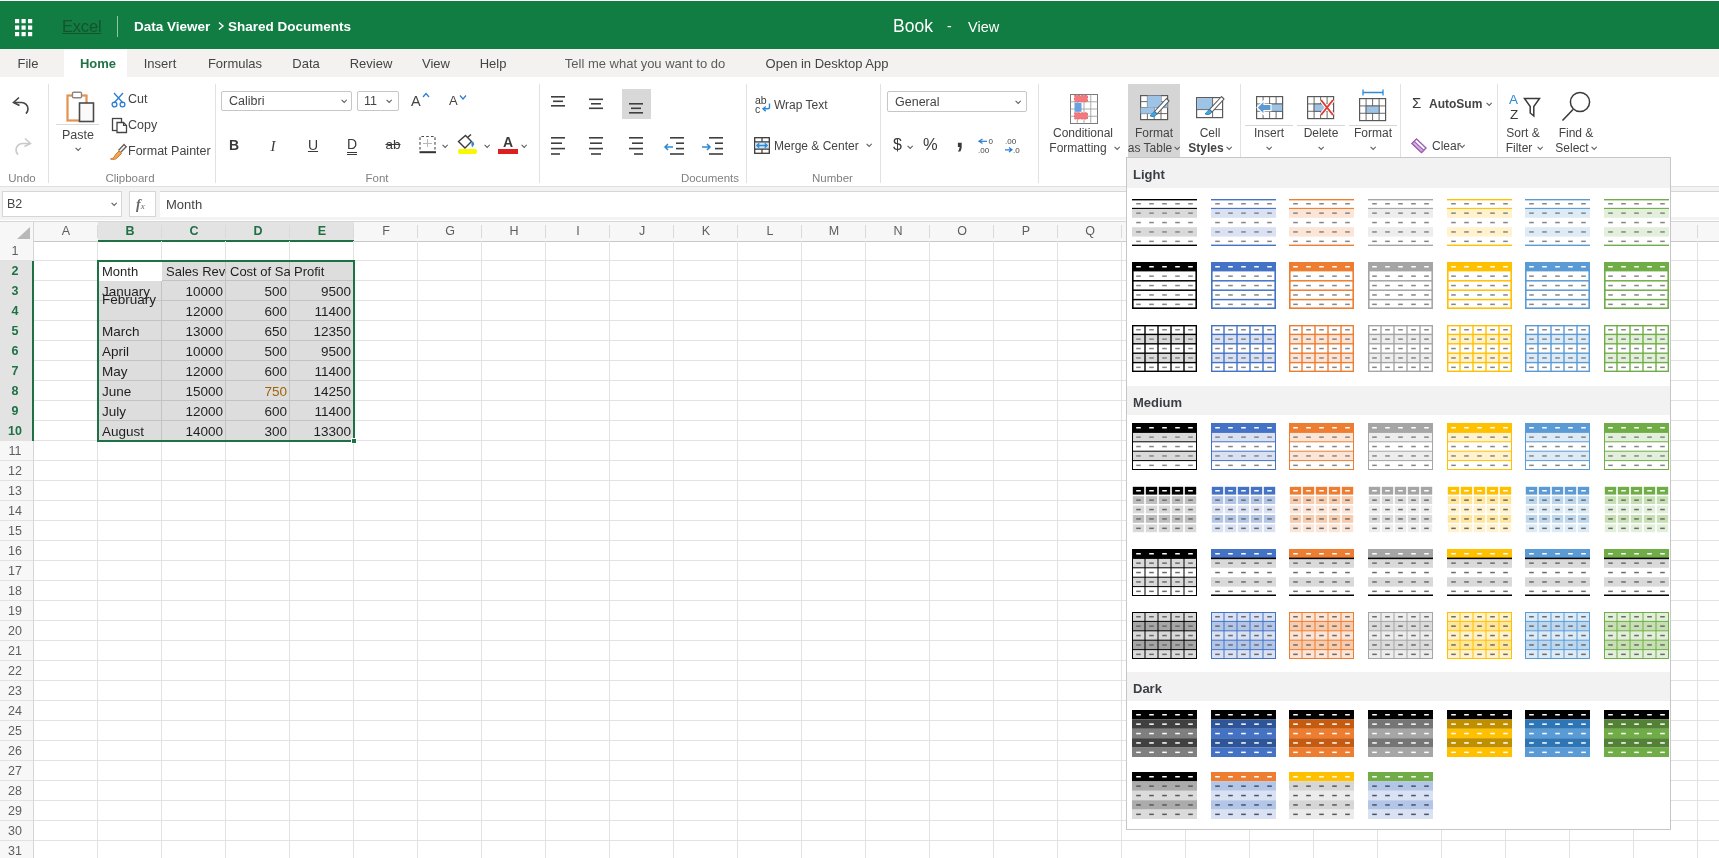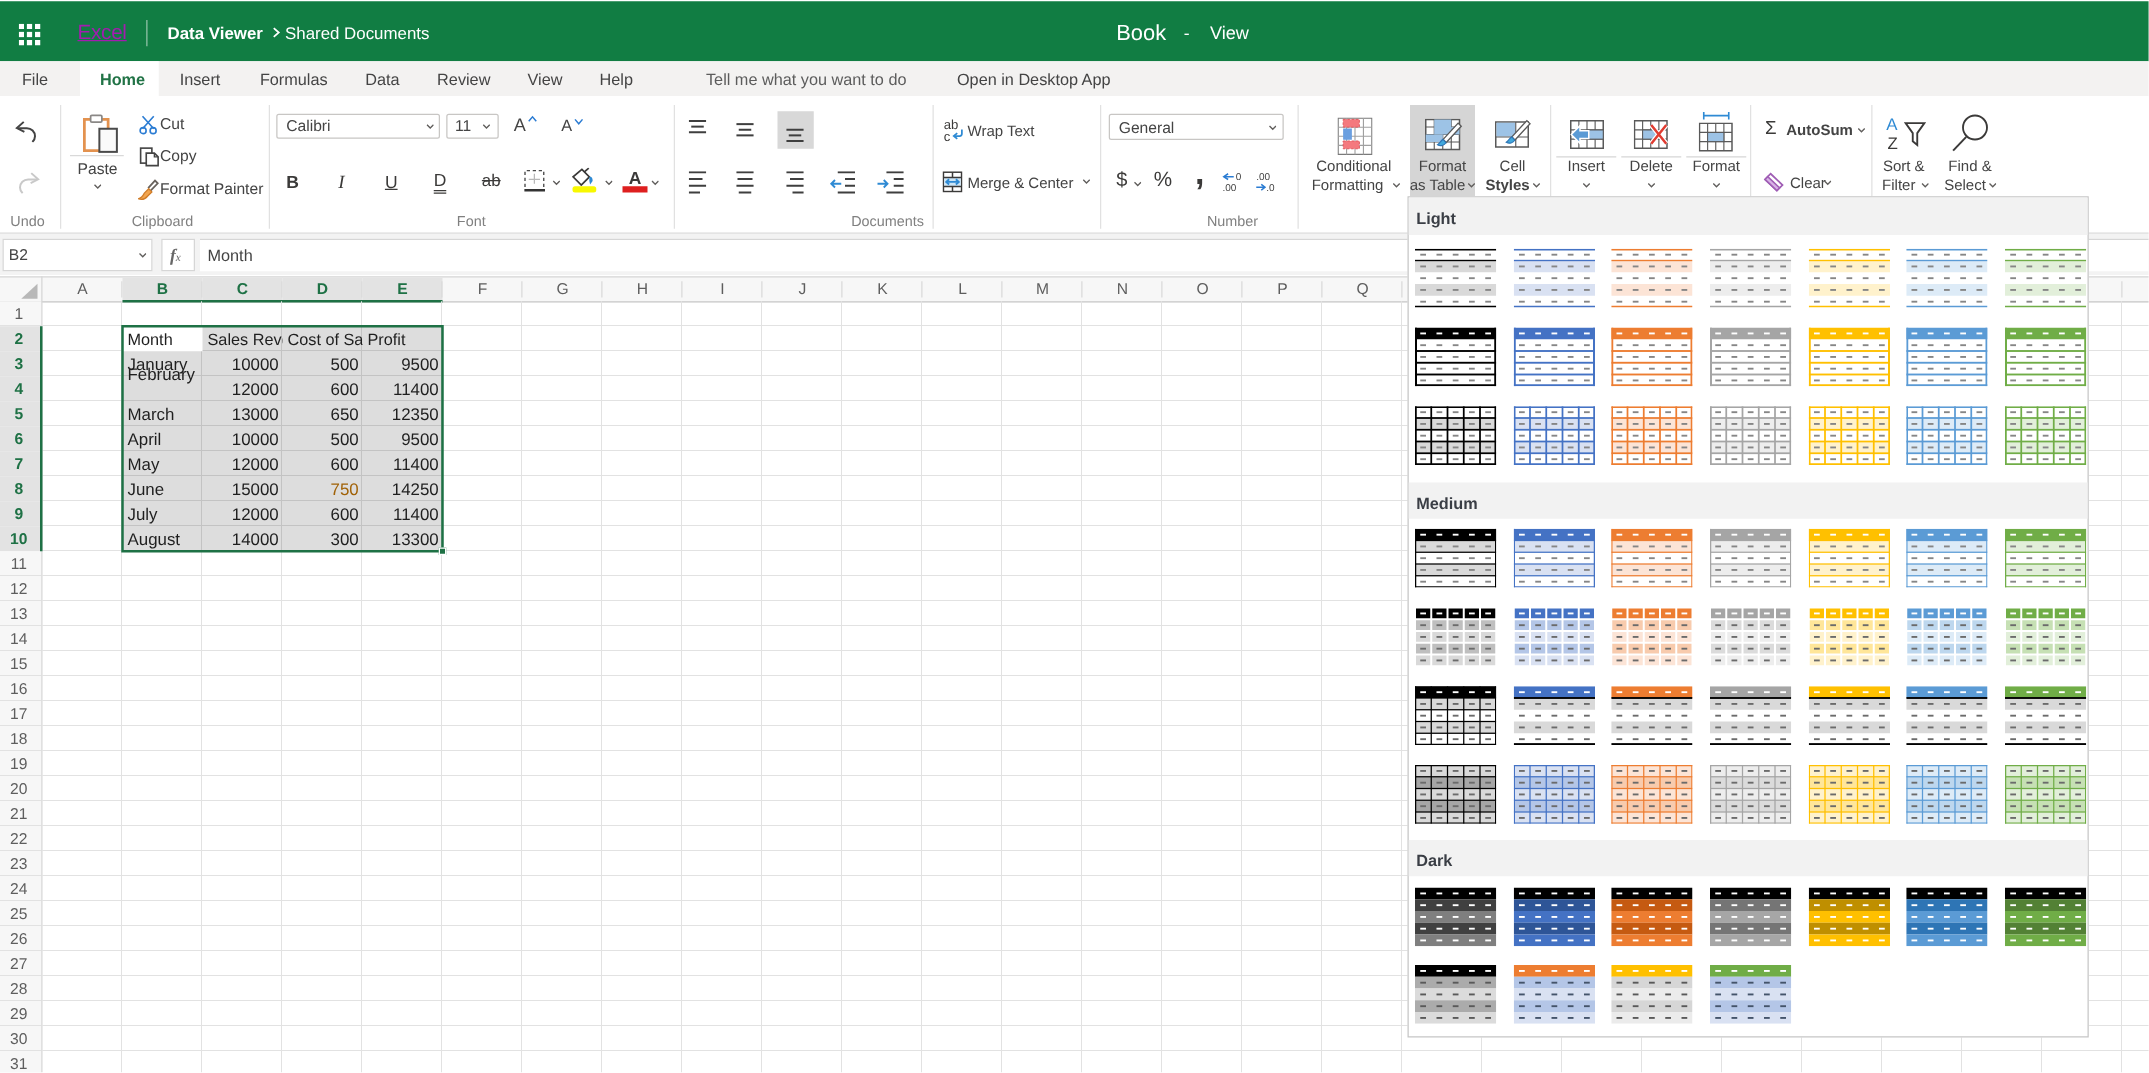--- a/index.html
+++ b/index.html
@@ -5,27 +5,27 @@
     <rect x="0.0" y="0.0" width="4.2" height="4.2" fill="#FFFFFF"></rect>
     <rect x="6.5" y="0.0" width="4.2" height="4.2" fill="#FFFFFF"></rect>
     <rect x="13.0" y="0.0" width="4.2" height="4.2" fill="#FFFFFF"></rect>
     <rect x="0.0" y="6.5" width="4.2" height="4.2" fill="#FFFFFF"></rect>
     <rect x="6.5" y="6.5" width="4.2" height="4.2" fill="#FFFFFF"></rect>
     <rect x="13.0" y="6.5" width="4.2" height="4.2" fill="#FFFFFF"></rect>
     <rect x="0.0" y="13.0" width="4.2" height="4.2" fill="#FFFFFF"></rect>
     <rect x="6.5" y="13.0" width="4.2" height="4.2" fill="#FFFFFF"></rect>
     <rect x="13.0" y="13.0" width="4.2" height="4.2" fill="#FFFFFF"></rect>
   </svg>
-<div style="position:absolute;left:62px;top:17px;font-size:16.5px;color:#a21caf;font-weight:400;white-space:nowrap;line-height:1.2;letter-spacing:-0.2px;text-decoration:underline;">Excel</div>
+<div style="position:absolute;left:62px;top:17px;font-size:16.5px;color:#14532d;font-weight:400;white-space:nowrap;line-height:1.2;letter-spacing:-0.2px;text-decoration:underline;">Excel</div>
 <div style="position:absolute;left:117px;top:16px;width:1px;height:21px;background:rgba(255,255,255,0.55);"></div>
 <div style="position:absolute;left:134px;top:19px;font-size:13.5px;color:#FFFFFF;font-weight:600;white-space:nowrap;line-height:1.2;">Data Viewer</div>
 <svg style="position:absolute;left:216px;top:21px;" width="10" height="10" viewBox="0 0 10 10">
     <polyline points="3,1.5 7,5 3,8.5" fill="none" stroke="#FFFFFF" stroke-width="1.4"></polyline>
   </svg>
-<div style="position:absolute;left:228px;top:19px;font-size:13.5px;color:#FFFFFF;font-weight:400;white-space:nowrap;line-height:1.2;">Shared Documents</div>
+<div style="position:absolute;left:228px;top:19px;font-size:13.5px;color:#FFFFFF;font-weight:700;white-space:nowrap;line-height:1.2;">Shared Documents</div>
 <div style="position:absolute;left:893px;top:16px;font-size:17.5px;color:#FFFFFF;font-weight:400;white-space:nowrap;line-height:1.2;">Book</div>
 <div style="position:absolute;left:947px;top:18px;font-size:14px;color:#FFFFFF;font-weight:400;white-space:nowrap;line-height:1.2;">-</div>
 <div style="position:absolute;left:968px;top:18.5px;font-size:14.5px;color:#FFFFFF;font-weight:400;white-space:nowrap;line-height:1.2;">View</div>
 <div style="position:absolute;left:0px;top:49px;width:1719px;height:28px;background:#F3F2F1;"></div>
 <div style="position:absolute;left:64px;top:49px;width:63px;height:28px;background:#FFFFFF;"></div>
 <div style="position:absolute;left:-72px;top:56px;width:200px;text-align:center;font-size:13px;color:#444444;font-weight:normal;white-space:nowrap;line-height:1.2;">File</div>
 <div style="position:absolute;left:-2px;top:56px;width:200px;text-align:center;font-size:13px;color:#217346;font-weight:600;white-space:nowrap;line-height:1.2;">Home</div>
 <div style="position:absolute;left:60px;top:56px;width:200px;text-align:center;font-size:13px;color:#444444;font-weight:normal;white-space:nowrap;line-height:1.2;">Insert</div>
 <div style="position:absolute;left:135px;top:56px;width:200px;text-align:center;font-size:13px;color:#444444;font-weight:normal;white-space:nowrap;line-height:1.2;">Formulas</div>
 <div style="position:absolute;left:206px;top:56px;width:200px;text-align:center;font-size:13px;color:#444444;font-weight:normal;white-space:nowrap;line-height:1.2;">Data</div>
@@ -41,21 +41,21 @@
 <div style="position:absolute;left:746px;top:84px;width:1px;height:99px;background:#E1E1E1;"></div>
 <div style="position:absolute;left:880px;top:84px;width:1px;height:99px;background:#E1E1E1;"></div>
 <div style="position:absolute;left:1038px;top:84px;width:1px;height:99px;background:#E1E1E1;"></div>
 <div style="position:absolute;left:1240px;top:84px;width:1px;height:99px;background:#E1E1E1;"></div>
 <div style="position:absolute;left:1400px;top:84px;width:1px;height:99px;background:#E1E1E1;"></div>
 <div style="position:absolute;left:1497px;top:84px;width:1px;height:99px;background:#E1E1E1;"></div>
 <div style="position:absolute;left:-78px;top:172px;width:200px;text-align:center;font-size:11.5px;color:#808080;font-weight:normal;white-space:nowrap;line-height:1.2;">Undo</div>
 <div style="position:absolute;left:30px;top:172px;width:200px;text-align:center;font-size:11.5px;color:#808080;font-weight:normal;white-space:nowrap;line-height:1.2;">Clipboard</div>
 <div style="position:absolute;left:277px;top:172px;width:200px;text-align:center;font-size:11.5px;color:#808080;font-weight:normal;white-space:nowrap;line-height:1.2;">Font</div>
 <div style="position:absolute;left:610px;top:172px;width:200px;text-align:center;font-size:11.5px;color:#808080;font-weight:normal;white-space:nowrap;line-height:1.2;">Documents</div>
-<div style="position:absolute;left:886px;top:172px;width:200px;text-align:center;font-size:11.5px;color:#808080;font-weight:normal;white-space:nowrap;line-height:1.2;">Number</div>
+<div style="position:absolute;left:812px;top:172px;width:200px;text-align:left;font-size:11.5px;color:#808080;font-weight:normal;white-space:nowrap;line-height:1.2;">Number</div>
 <svg style="position:absolute;left:11px;top:96px;" width="22" height="18" viewBox="0 0 22 18">
     <path d="M8 1.5 L2.5 6.5 L8.5 9.5" fill="none" stroke="#444" stroke-width="1.6"></path>
     <path d="M3.5 6.5 h7 a6.5 6.5 0 0 1 6.5 6.5 q0 2.6 -2.1 4.6" fill="none" stroke="#444" stroke-width="1.6"></path>
   </svg>
 <svg style="position:absolute;left:11px;top:137px;" width="22" height="18" viewBox="0 0 22 18">
     <path d="M14 1.5 L19.5 6.5 L13.5 9.5" fill="none" stroke="#C9C9C9" stroke-width="1.6"></path>
     <path d="M18.5 6.5 h-7 a6.5 6.5 0 0 0 -6.5 6.5 q0 2.6 2.1 4.6" fill="none" stroke="#C9C9C9" stroke-width="1.6"></path>
   </svg>
 <svg style="position:absolute;left:63px;top:91px;" width="34" height="34" viewBox="0 0 34 34">
     <rect x="4.5" y="4.5" width="19" height="25" fill="none" stroke="#E3924F" stroke-width="2.2"></rect>

